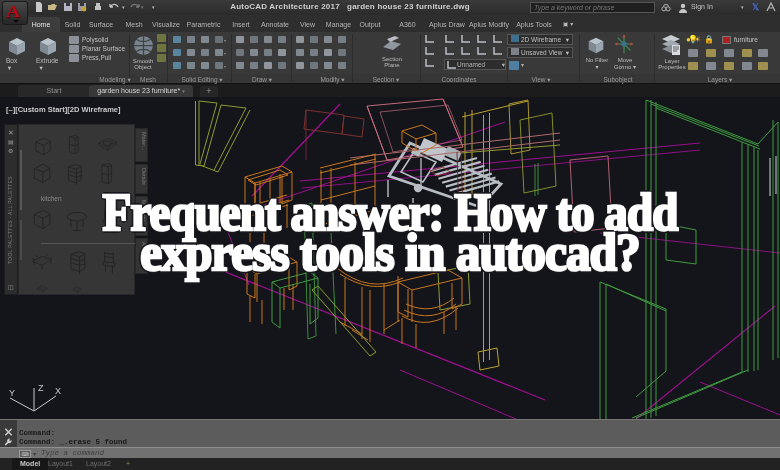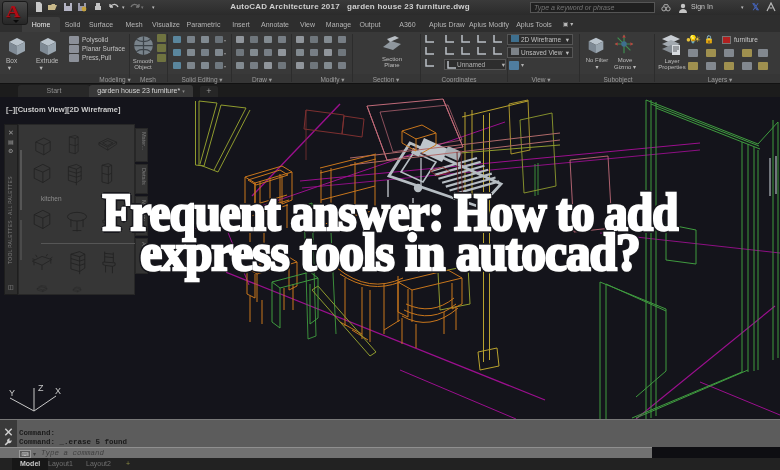--- a/index.html
+++ b/index.html
@@ -66,21 +66,21 @@
   #headline .l2 { display:block; transform:scaleX(0.947); transform-origin:390px 50%; }
   #headline span {
     -webkit-text-stroke:2.6px #ffffff;
     text-shadow: 3px 0 0 #17171c, -3px 0 0 #17171c, 0 3px 0 #17171c, 0 -3px 0 #17171c,
       2.2px 2.2px 0 #17171c, -2.2px 2.2px 0 #17171c, 2.2px -2.2px 0 #17171c, -2.2px -2.2px 0 #17171c; }
 
   #cmdhist { position:absolute; left:0; top:419px; width:780px; height:28px; background:#5c5c5c;
     border-top:1px solid #787878; }
   #cmdicons { position:absolute; left:0; top:0; width:17px; height:28px; background:#3a3a3a; }
   .cmdline { position:absolute; left:19px; font:bold 7.5px "Liberation Mono",monospace; color:#1b1b1b; }
-  #cmdinput { position:absolute; left:0; top:447px; width:652px; height:11px; background:#717171;
+  #cmdinput { position:absolute; left:0; top:447px; width:780px; height:11px; background:#717171;
     border-top:1px solid #8f8f8f; }
   #statusbar { position:absolute; left:0; top:458px; width:780px; height:12px; background:#222222; }
   .stab { position:absolute; top:0; height:12px; line-height:12px; font-size:7px; color:#6f6f6f;
     padding:0 8px; }
   .stab.active { background:#171717; color:#c9c9c9; font-weight:bold; }
 </style>
 </head>
 <body>
 
 <div id="titlebar"></div>
@@ -435,21 +435,21 @@
 <path d="M600,282v138M606,284v136M600,282l66,27M666,309v62M666,371l-30,26M606,284l60,27"></path>
 <path d="M666,224v36M696,230v34M666,224l30,6M666,260l30,4"></path>
 </g>
 <g stroke="#c8c8c8" stroke-width="1" fill="none">
 <path d="M34,411L10,398M34,411V388M34,411L56,396"></path>
 </g>
 <text x="9" y="396" fill="#c8c8c8" font-size="9" font-family="Liberation Sans">Y</text>
 <text x="38" y="391" fill="#c8c8c8" font-size="9" font-family="Liberation Sans">Z</text>
 <text x="55" y="394" fill="#c8c8c8" font-size="9" font-family="Liberation Sans">X</text>
   </svg>
-  <div id="vplabel">[–][Custom View][2D Wireframe]</div>
+  <div id="vplabel">[–][Custom Start][2D Wireframe]</div>
   <div id="palette">
     <div id="pal-strip">
       <div class="pstripicon" style="top:4px;">✕</div>
       <div class="pstripicon" style="top:13px;font-size:6px;">▤</div>
       <div class="pstripicon" style="top:22px;font-size:6px;">⚙</div>
       <div id="pal-vtext">TOOL PALETTES - ALL PALETTES</div>
       <div class="pstripicon" style="top:158px;font-size:6px;">◫</div>
     </div>
     <div id="pal-panel">
       <div class="kitchen">kitchen</div>

